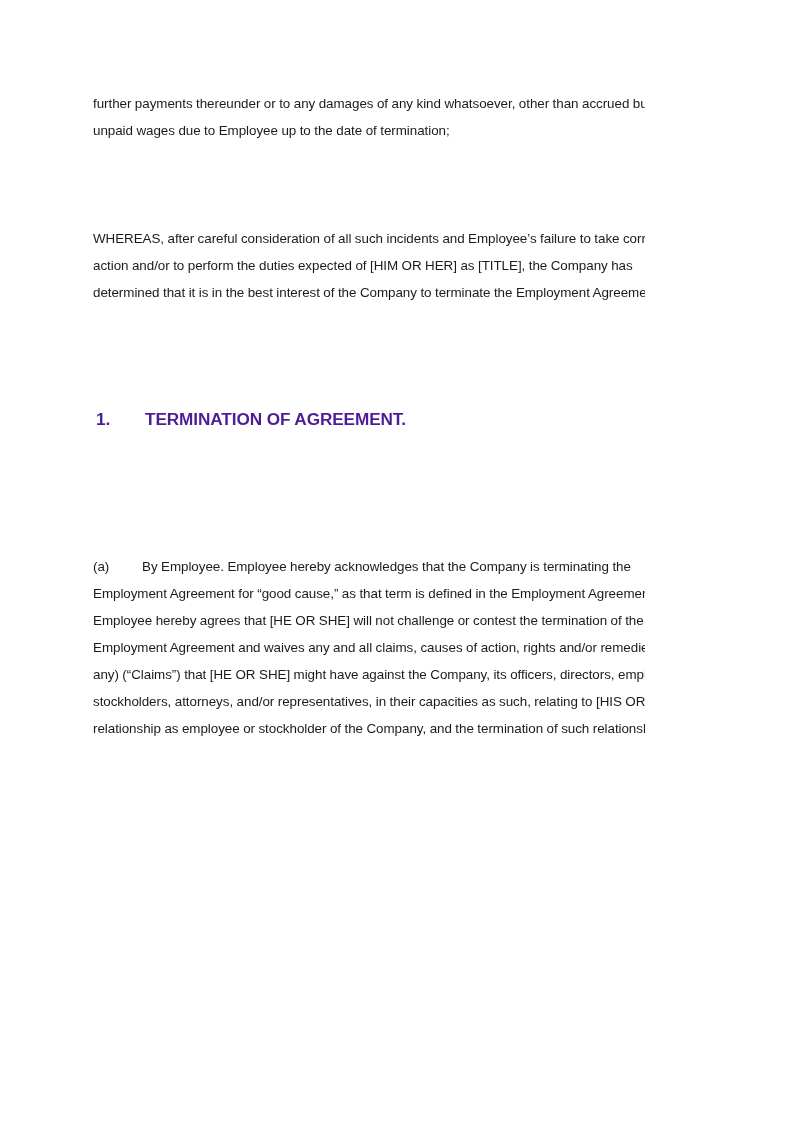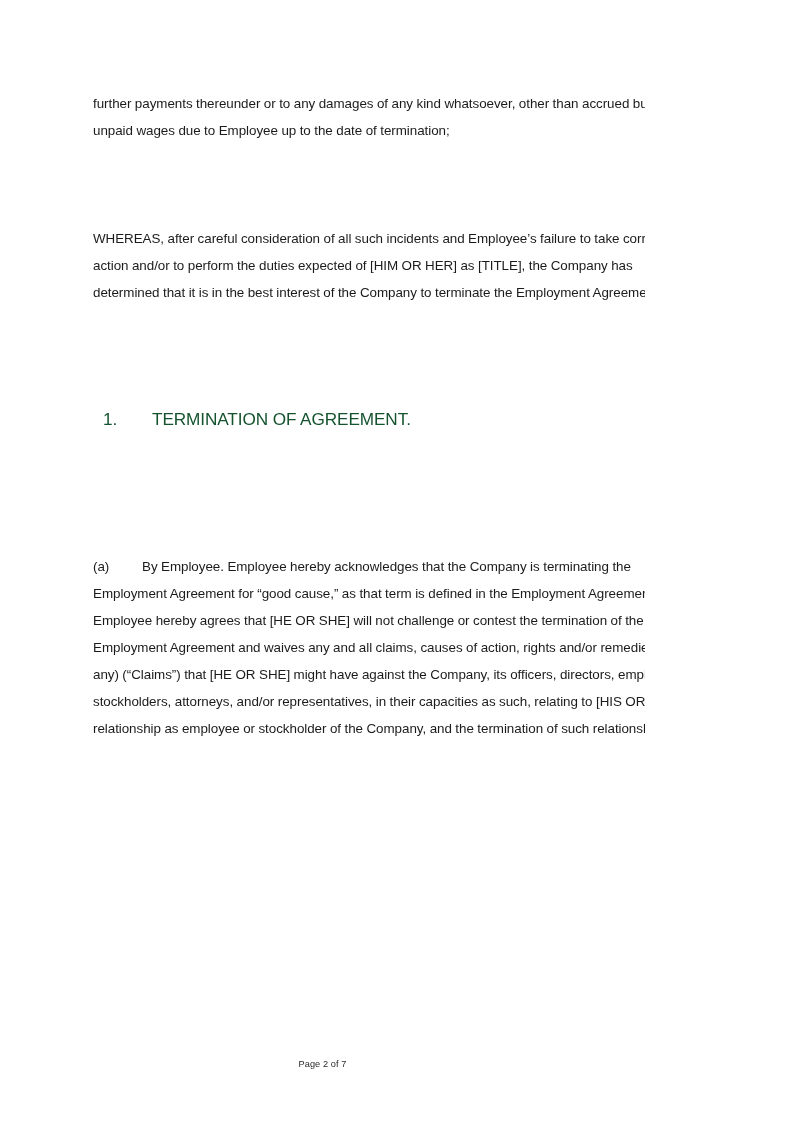--- a/index.html
+++ b/index.html
@@ -31,24 +31,24 @@
     font-size: 13.4px;
     line-height: 27px;
     color: #1b1b1b;
     text-align: left;
     margin: 0 0 27px 0;
     letter-spacing: -0.05px;
     word-spacing: -0.15px;
   }
   .heading {
     font-size: 17.2px;
-    font-weight: normal;
+    font-weight: bold;
     line-height: 27px;
-    color: #14532d;
-    margin: 0 0 27px 10px;
+    color: #4c1d95;
+    margin: 0 0 27px 3px;
     letter-spacing: -0.1px;
     white-space: nowrap;
   }
   .heading .num {
     display: inline-block;
     width: 49px;
   }
   .para .marker {
     display: inline-block;
     width: 49px;
@@ -101,17 +101,14 @@
 
 
     <div class="gap-md"></div>
 
     <p class="para">
       <span class="marker">(a)</span><span>By Employee. Employee hereby acknowledges that the Company is terminating the Employment Agreement for “good cause,” as that term is defined in the Employment Agreement. Employee hereby agrees that [HE OR SHE] will not challenge or contest the termination of the Employment Agreement and waives any and all claims, causes of action, rights and/or remedies (if any) (“Claims”) that [HE OR SHE] might have against the Company, its officers, directors, employees, stockholders, attorneys, and/or representatives, in their capacities as such, relating to [HIS OR HER] relationship as employee or stockholder of the Company, and the termination of such relationships,</span>
     </p>
 
   </div>
 
-  <div class="footer">
-    <span>Page 2 of 7</span>
-  </div>
 
 </div>
 
 </body></html>

